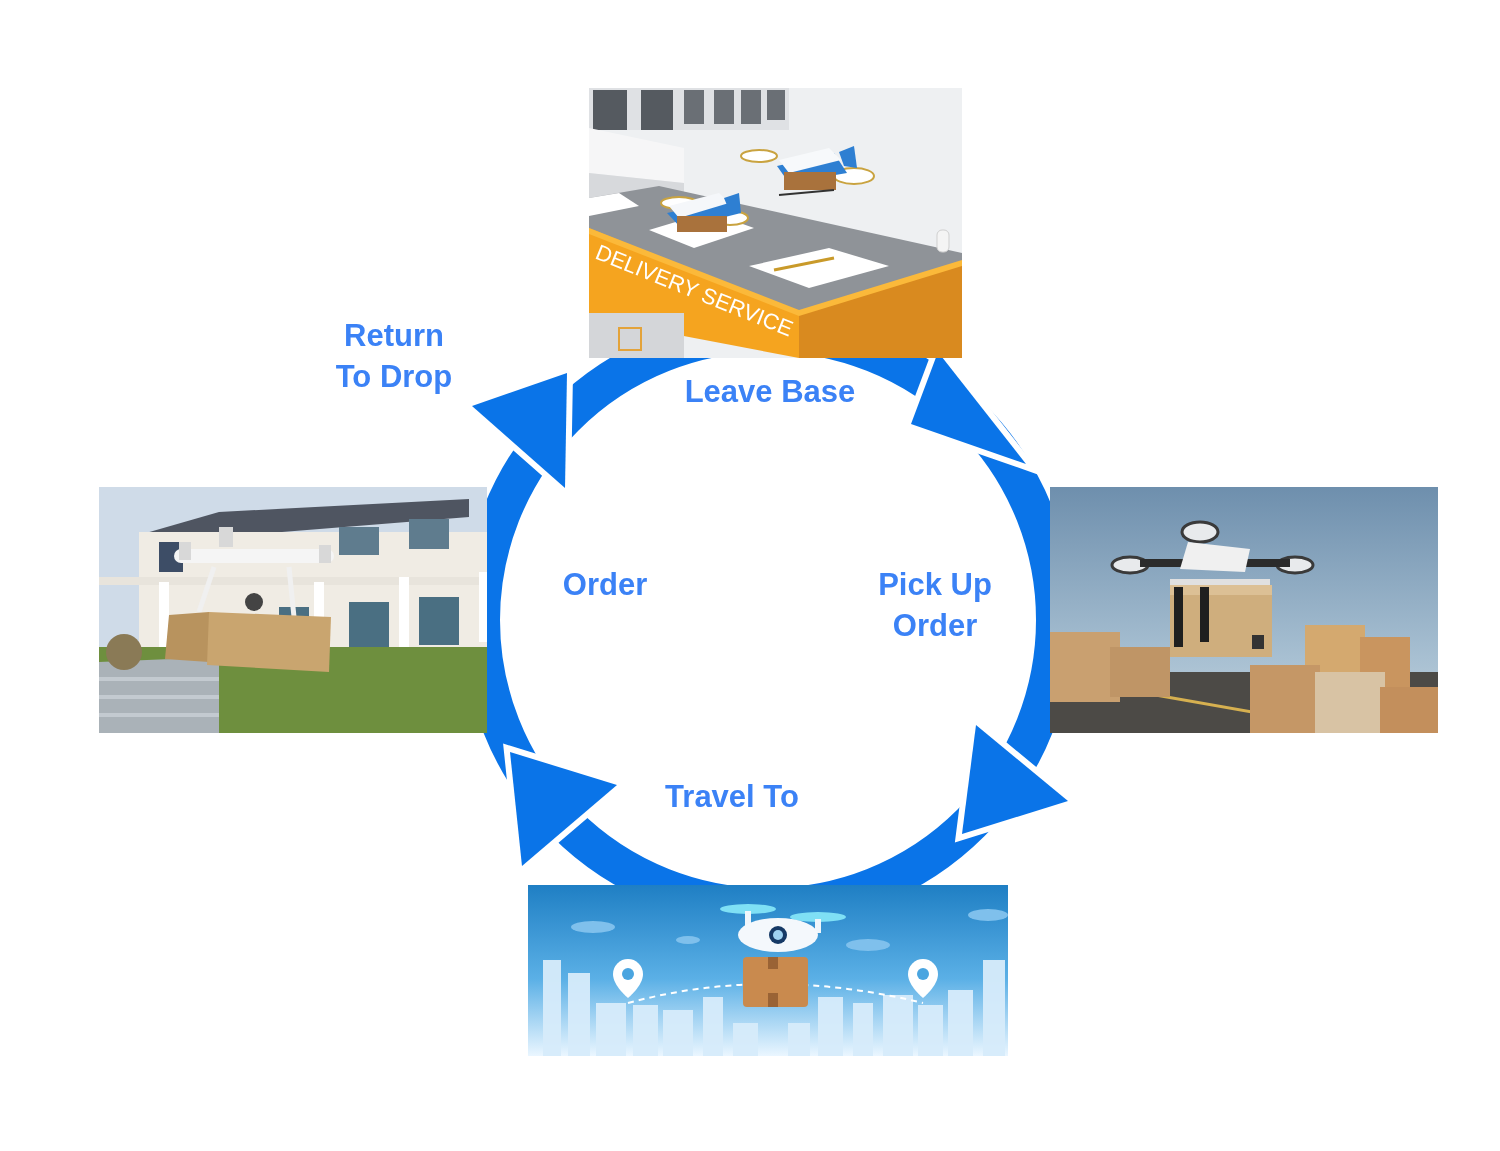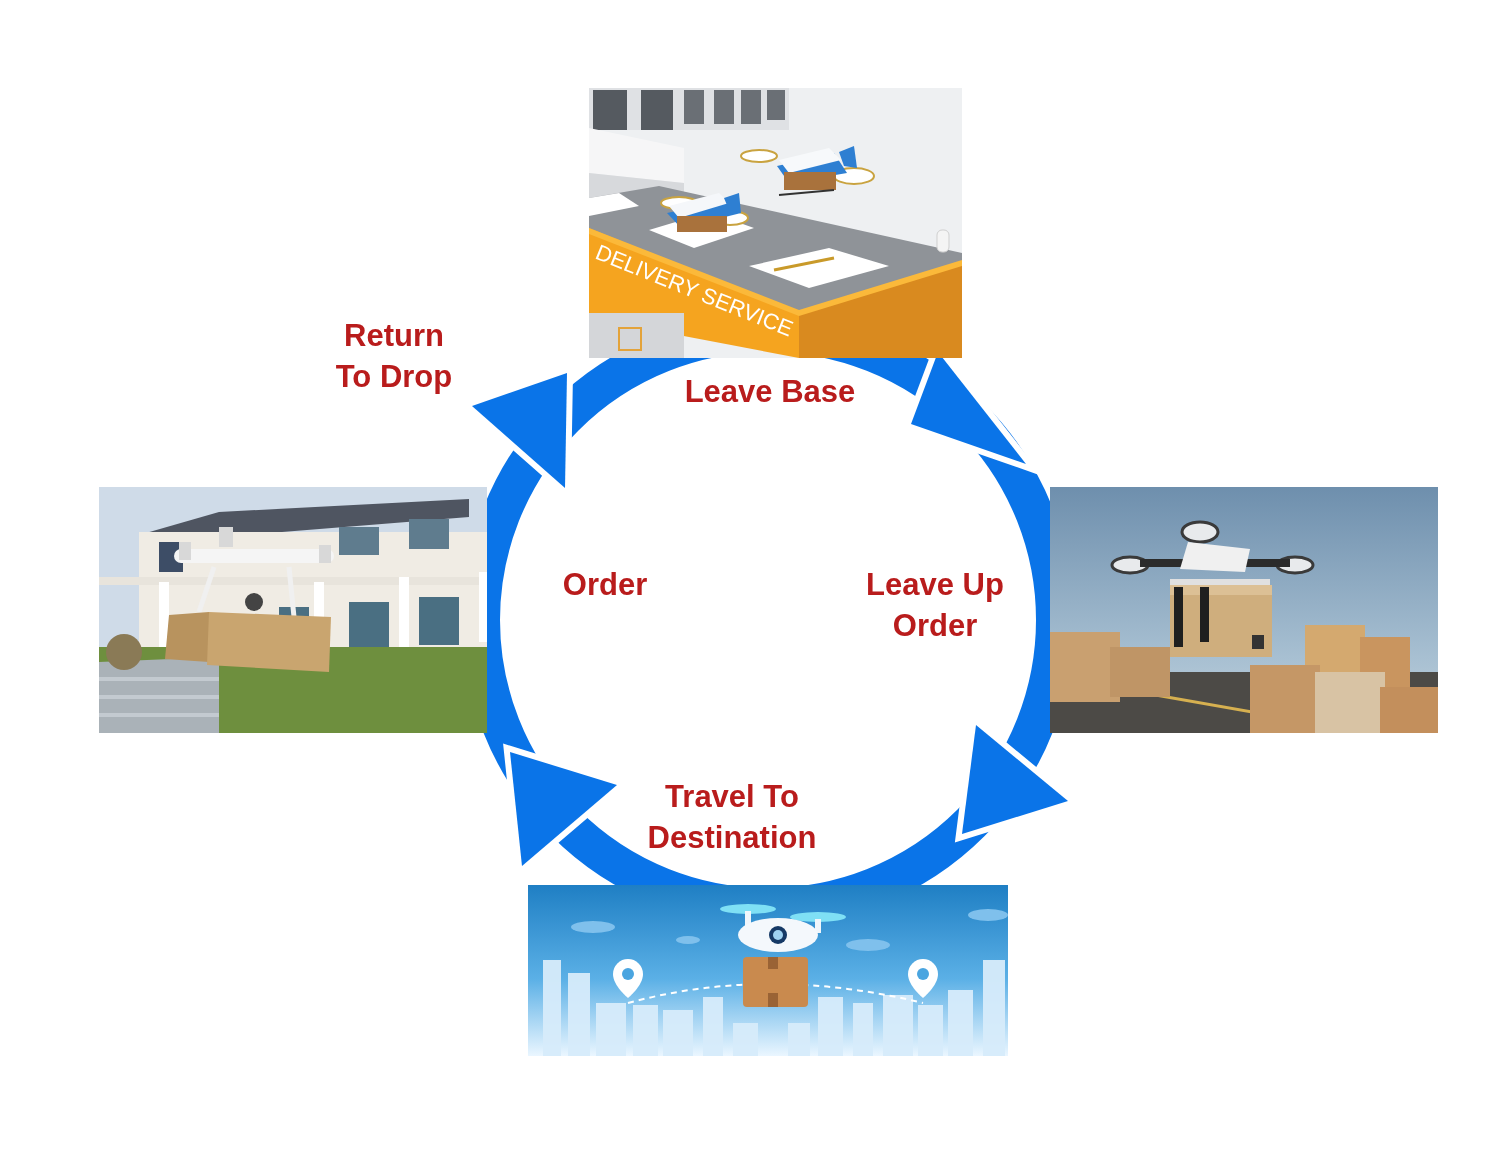--- a/index.html
+++ b/index.html
@@ -1,20 +1,20 @@
 <!DOCTYPE html>
 <html><head>
 <meta charset="utf-8">
 <style>
   html, body { margin:0; padding:0; background:#ffffff; }
   body { width:1500px; height:1151px; position:relative; overflow:hidden;
          font-family:"Liberation Sans", "DejaVu Sans", sans-serif; }
   .stage { position:absolute; left:0; top:0; width:1500px; height:1151px; }
   .ring-svg { position:absolute; left:0; top:0; width:1500px; height:1151px; }
-  .label { position:absolute; color:#b91c1c; font-weight:bold; font-size:31px;
+  .label { position:absolute; color:#3b82f6; font-weight:bold; font-size:31px;
            line-height:41px; text-align:center; white-space:nowrap; }
   .photo { position:absolute; overflow:hidden; }
   .photo svg { display:block; width:100%; height:100%; }
 </style>
 </head>
 <body>
 
 <div class="stage">
 
   <svg class="ring-svg" viewBox="0 0 1500 1151">
@@ -227,22 +227,21 @@
 
   <div class="label" style="left:650px; top:371px; width:240px;">
     <div>Leave Base</div>
   </div>
 
   <div class="label" style="left:515px; top:564px; width:180px;">
     <div>Order</div>
   </div>
 
   <div class="label" style="left:845px; top:564px; width:180px;">
-    <div>Leave Up</div>
+    <div>Pick Up</div>
     <div>Order</div>
   </div>
 
   <div class="label" style="left:612px; top:776px; width:240px;">
     <div>Travel To</div>
-    <div>Destination</div>
   </div>
 
 </div>
 
 </body></html>

